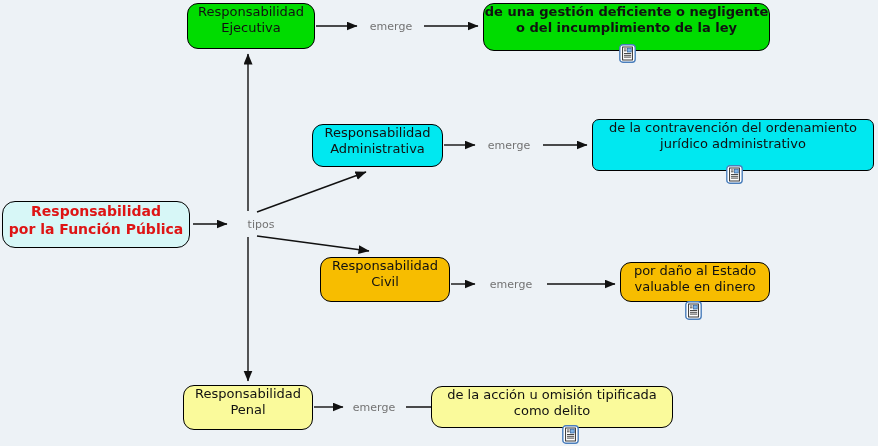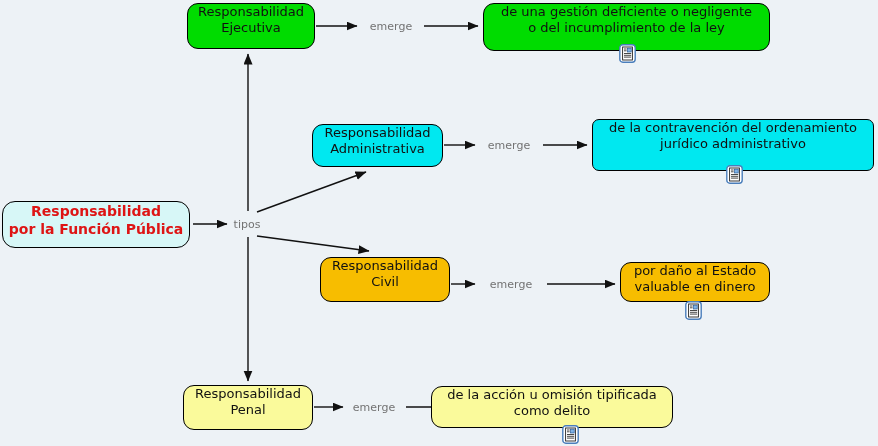--- a/index.html
+++ b/index.html
@@ -87,21 +87,21 @@
   <div class="box box-main" style="left: 2px; top: 201px; width: 188px; height: 47px; background-color: rgb(215, 247, 247); color: rgb(222, 21, 21);">
     <span>Responsabilidad</span>
     <span>por la Función Pública</span>
   </div>
 
   <div class="box" style="left: 187px; top: 3px; width: 128px; height: 46px; background-color: rgb(0, 220, 0);">
     <span>Responsabilidad</span>
     <span>Ejecutiva</span>
   </div>
 
-  <div class="box" style="left: 483px; top: 3px; width: 287px; height: 48px; background-color: rgb(0, 220, 0);">
+  <div class="box" style="left: 483px; top: 3px; width: 287px; height: 48px; background-color: rgb(0, 220, 0); font-weight: bold;">
     <span>de una gestión deficiente o negligente</span>
     <span>o del incumplimiento de la ley</span>
   </div>
 
   <div class="box" style="left: 312px; top: 124px; width: 131px; height: 43px; background-color: rgb(0, 232, 240);">
     <span>Responsabilidad</span>
     <span>Administrativa</span>
   </div>
 
   <div class="box" style="left: 592px; top: 119px; width: 282px; height: 52px; background-color: rgb(0, 232, 240); border-radius: 7px;">
@@ -122,21 +122,21 @@
   <div class="box" style="left: 183px; top: 385px; width: 130px; height: 45px; background-color: rgb(250, 250, 155);">
     <span>Responsabilidad</span>
     <span>Penal</span>
   </div>
 
   <div class="box" style="left: 431px; top: 386px; width: 242px; height: 42px; background-color: rgb(250, 250, 155);">
     <span>de la acción u omisión tipificada</span>
     <span>como delito</span>
   </div>
 
-  <span class="link-label" style="left:247px; top:224px;">tipos</span>
+  <span class="link-label" style="left:261px; top:224px;">tipos</span>
   <span class="link-label" style="left:391px; top:26px;">emerge</span>
   <span class="link-label" style="left:509px; top:145px;">emerge</span>
   <span class="link-label" style="left:511px; top:284px;">emerge</span>
   <span class="link-label" style="left:374px; top:407px;">emerge</span>
 
   <span class="resource-icon" style="left:619px; top:44px;">
     <svg width="17" height="19" viewBox="0 0 17 19">
       <rect x="0.8" y="0.8" width="15.4" height="17.4" rx="3" fill="#fff" stroke="#4A7EBB" stroke-width="1.4"></rect>
       <rect x="3.6" y="3" width="9.8" height="13" fill="#fff" stroke="#222" stroke-width="0.9"></rect>
       <rect x="8.6" y="4.2" width="3.6" height="3.8" fill="#7FB2E5" stroke="#2A5C99" stroke-width="0.7"></rect>

